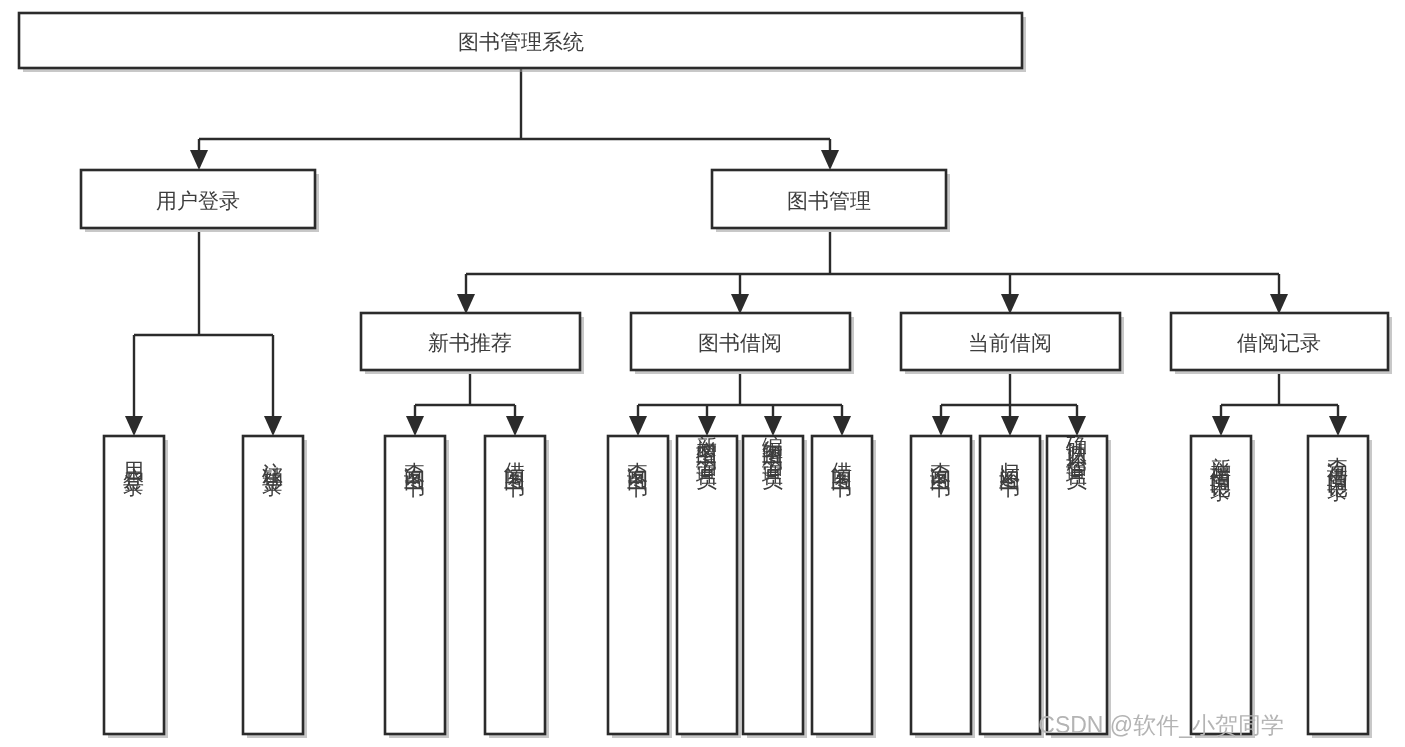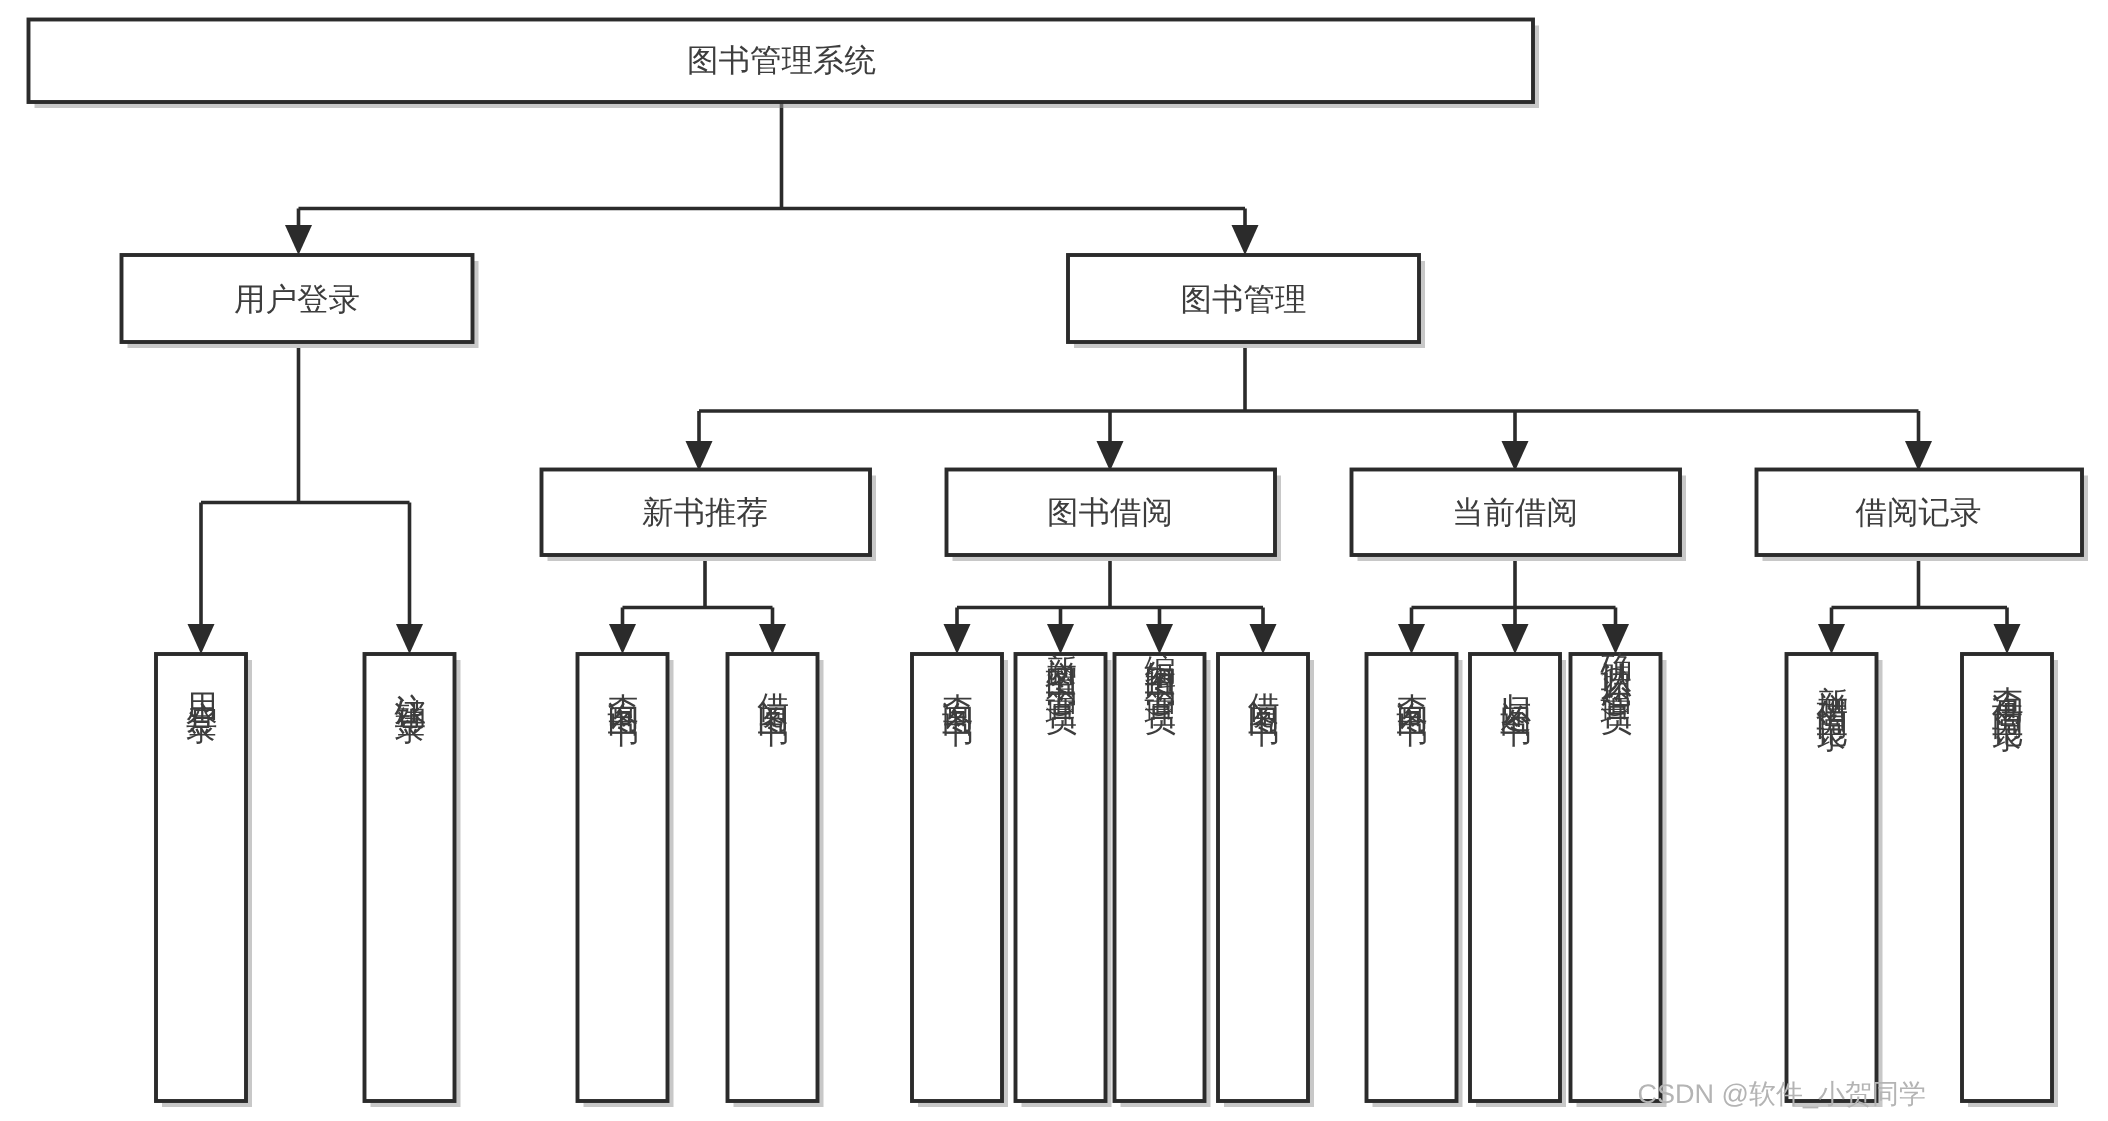--- a/index.html
+++ b/index.html
@@ -60,21 +60,21 @@
     text-orientation: upright;
     glyph-orientation-vertical: 0;
     letter-spacing: 5px;
     text-anchor: middle;
   }
   .watermark {
     position: absolute;
     right: 14px;
     bottom: 6px;
     font-family: "Liberation Sans", sans-serif;
-    font-size: 18px;
+    font-size: 23px;
     color: #b4b4b4;
     white-space: nowrap;
     user-select: none;
   }
 </style>
 </head>
 <body>
 
 <div id="diagram-root">
   <svg class="flow" viewBox="0 0 1405 747" xmlns="http://www.w3.org/2000/svg">

